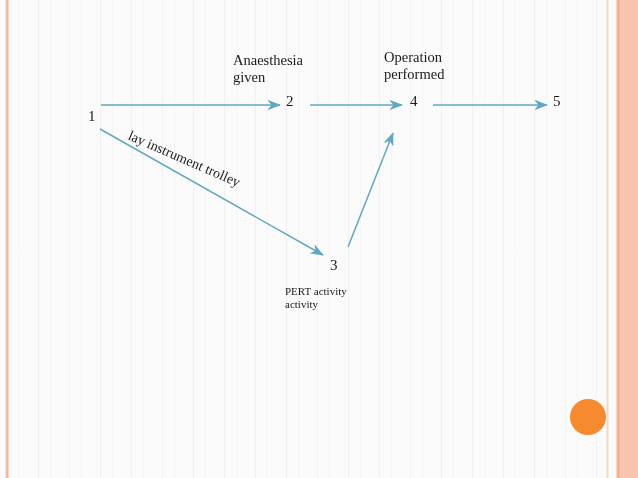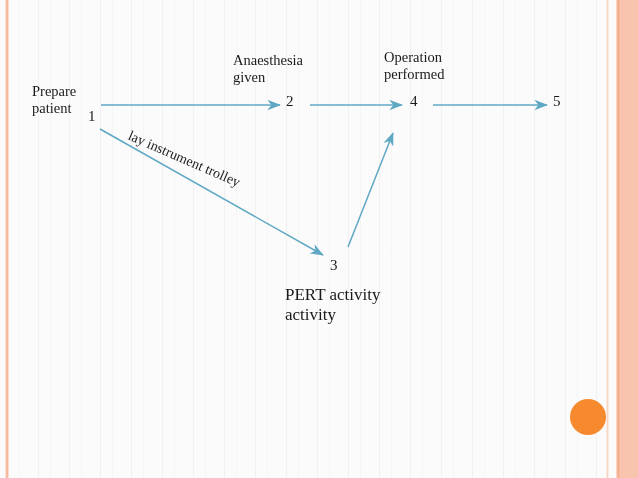--- a/index.html
+++ b/index.html
@@ -100,21 +100,21 @@
     white-space: pre;
     line-height: 1.15;
   }
   .task-label {
     font-size: 14.5px;
   }
   .node-label {
     font-size: 15px;
   }
   .caption-label {
-    font-size: 17px;
+    font-size: 11px;
   }
   .edge-label-rot {
     font-size: 14px;
     transform-origin: 0 0;
   }
 
   #lbl-prepare    { left: 32px;  top: 83px;  }
   #lbl-anaes      { left: 233px; top: 52px;  }
   #lbl-operation  { left: 384px; top: 49px;  }
   #lbl-caption    { left: 285px; top: 285px; }
@@ -155,21 +155,20 @@
 
     <line x1="310" y1="105" x2="402" y2="105" stroke="#5fa8c4" stroke-width="1.5" marker-end="url(#arrowhead)"></line>
 
     <line x1="433" y1="105" x2="547" y2="105" stroke="#5fa8c4" stroke-width="1.5" marker-end="url(#arrowhead)"></line>
 
     <line x1="100" y1="129" x2="323" y2="255" stroke="#5fa8c4" stroke-width="1.5" marker-end="url(#arrowhead)"></line>
 
     <line x1="348" y1="247" x2="393" y2="133" stroke="#5fa8c4" stroke-width="1.5" marker-end="url(#arrowhead)"></line>
   </svg>
 
-  <div class="label task-label" id="lbl-prepare"><span>Prepare</span><br><span>patient</span></div>
 
   <div class="label task-label" id="lbl-anaes"><span>Anaesthesia</span><br><span>given</span></div>
 
   <div class="label task-label" id="lbl-operation"><span>Operation</span><br><span>performed</span></div>
 
   <div class="label edge-label-rot" id="lbl-trolley">lay instrument trolley</div>
 
   <div class="label node-label" id="node-1">1</div>
   <div class="label node-label" id="node-2">2</div>
   <div class="label node-label" id="node-3">3</div>

